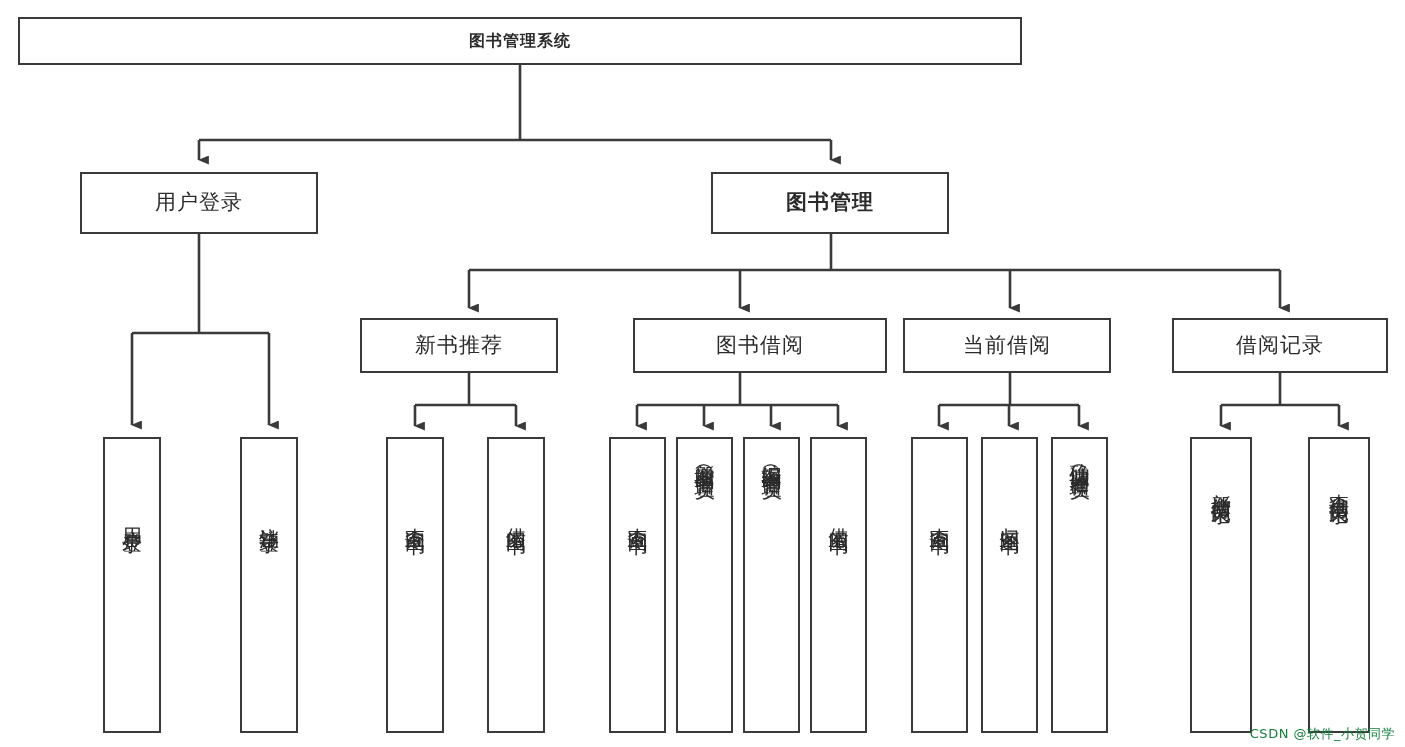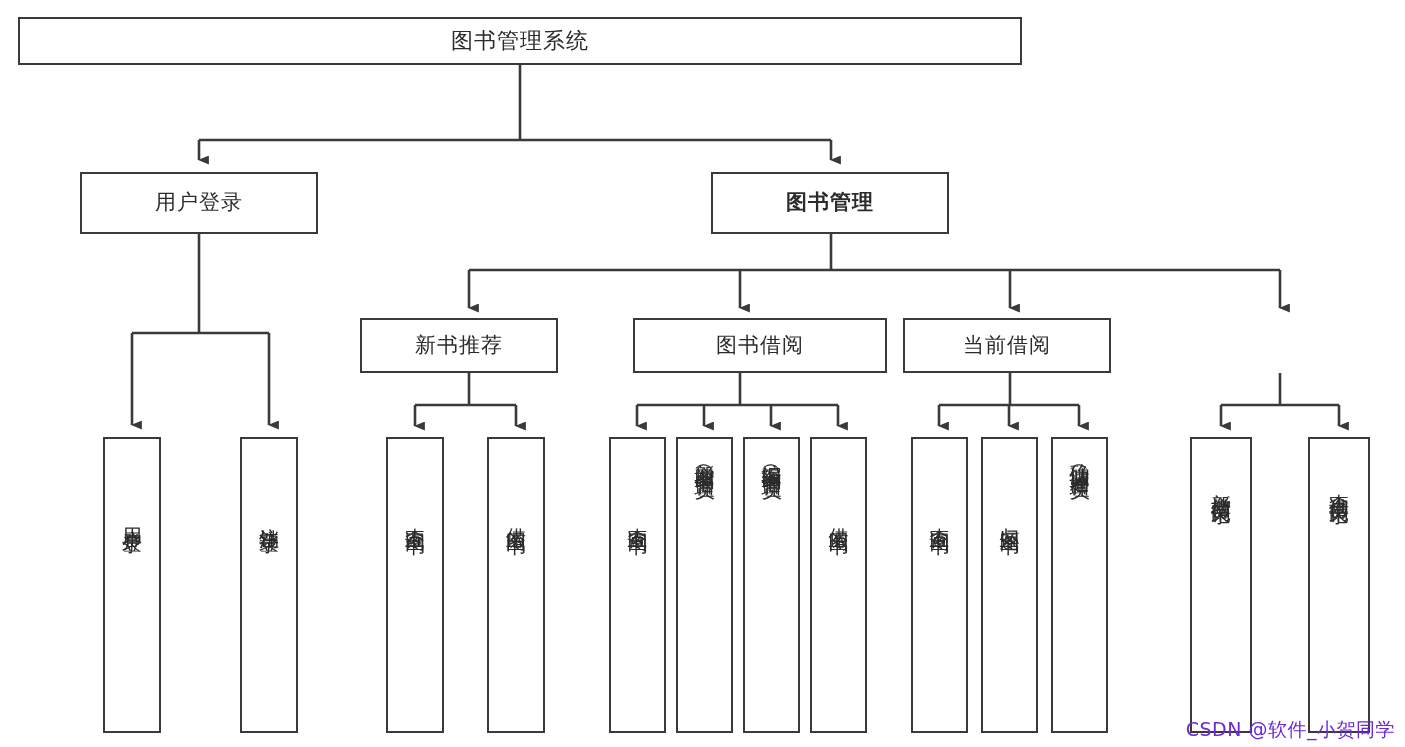--- a/index.html
+++ b/index.html
@@ -35,43 +35,44 @@
     justify-content: center;
     color: #2b2b2b;
   }
   .node-h {
     font-size: 21px;
     letter-spacing: 1px;
     line-height: 1.1;
     white-space: nowrap;
   }
   .node-root {
-    font-size: 22px;
+    font-size: 16px;
+    font-weight: bold;
   }
   .node-leaf {
     align-items: flex-start;
     justify-content: center;
     padding-top: 9px;
   }
   .vlabel {
     writing-mode: vertical-rl;
     text-orientation: upright;
     font-size: 20px;
     line-height: 1.26;
     letter-spacing: 2.5px;
     color: #2b2b2b;
     white-space: nowrap;
     display: block;
   }
   .watermark {
     position: absolute;
     right: 10px;
     bottom: 4px;
-    font-size: 19px;
-    color: #6d28d9;
+    font-size: 13px;
+    color: #15803d;
     letter-spacing: 0.5px;
     white-space: nowrap;
     font-family: "DejaVu Sans", "Liberation Sans", sans-serif;
   }
 </style>
 </head>
 <body>
 
 <div id="canvas">
 
@@ -138,20 +139,23 @@
 
   <div class="node node-h" style="left:360px; top:318px; width:198px; height:55px;">
     <span>新书推荐</span>
   </div>
   <div class="node node-h" style="left:633px; top:318px; width:254px; height:55px;">
     <span>图书借阅</span>
   </div>
   <div class="node node-h" style="left:903px; top:318px; width:208px; height:55px;">
     <span>当前借阅</span>
   </div>
+  <div class="node node-h" style="left:1172px; top:318px; width:216px; height:55px;">
+    <span>借阅记录</span>
+  </div>
 
   <div class="node node-leaf" style="left:103px; top:437px; width:58px; height:296px;">
     <span class="vlabel" style="margin-top:64px;">用户登录</span>
   </div>
   <div class="node node-leaf" style="left:240px; top:437px; width:58px; height:296px;">
     <span class="vlabel" style="margin-top:64px;">注销登录</span>
   </div>
 
   <div class="node node-leaf" style="left:386px; top:437px; width:58px; height:296px;">
     <span class="vlabel" style="margin-top:64px;">查询图书</span>

